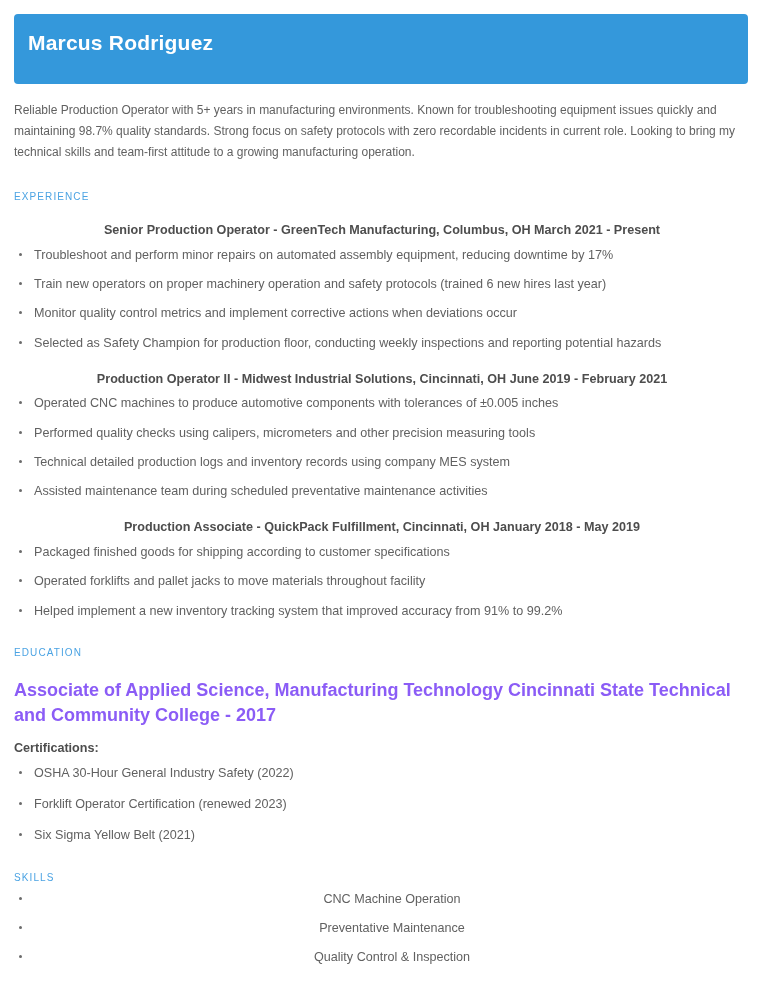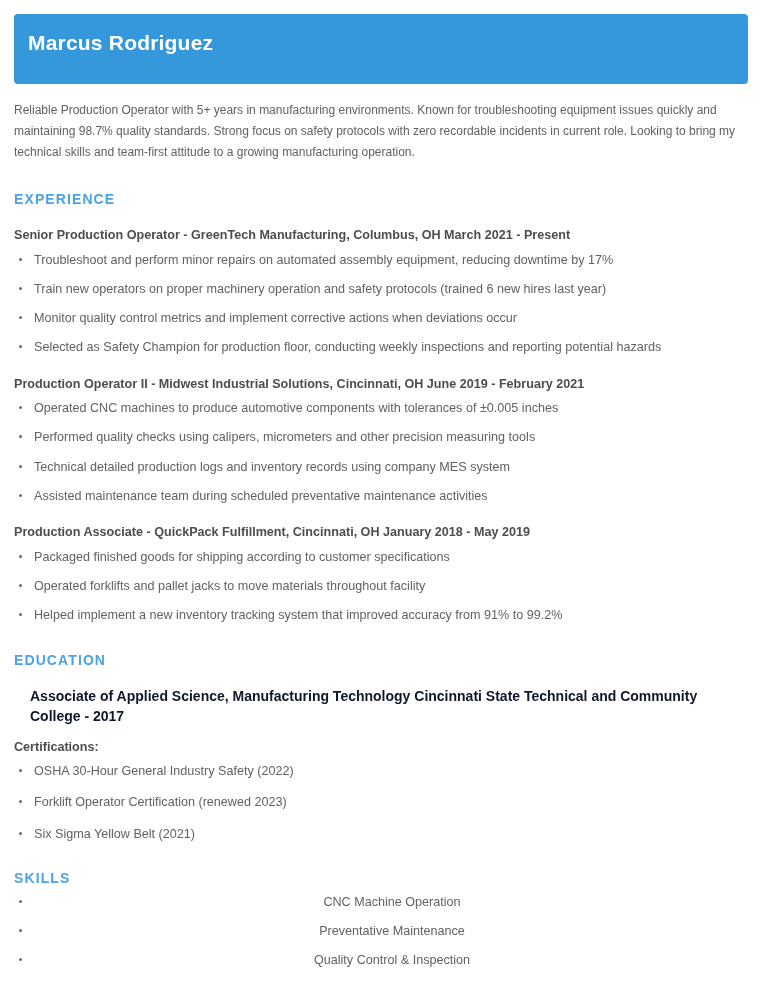--- a/index.html
+++ b/index.html
@@ -52,47 +52,48 @@
   }
   .summary {
     font-size: 12px;
     line-height: 1.72;
     color: #616161;
     margin: 16px 0 0 0;
   }
 
   .section-heading {
     color: #4ba3e3;
-    font-size: 14px;
-    font-weight: bold;
+    font-size: 10px;
+    font-weight: normal;
     letter-spacing: 1.1px;
     margin: 27px 0 0 0;
     line-height: 1.2;
   }
   .section-heading.first { margin-top: 29px; }
 
   .entry-title {
     font-size: 12.6px;
     font-weight: bold;
     color: #4d4d4d;
     margin: 19px 0 0 0;
     line-height: 1.4;
+    text-align: center;
   }
   .sub-label {
     font-size: 12.6px;
     font-weight: bold;
     color: #4d4d4d;
     margin: 12px 0 0 0;
     line-height: 1.4;
   }
   .edu-line {
-    font-size: 14px;
+    font-size: 18px;
     font-weight: bold;
-    color: #0f172a;
-    margin: 19px 0 0 16px;
+    color: #8b5cf6;
+    margin: 19px 0 0 0;
     line-height: 1.4;
   }
 
   ul.bullets {
     list-style: none;
     margin: 6px 0 0 0;
     padding: 0;
   }
   ul.bullets li {
     position: relative;

